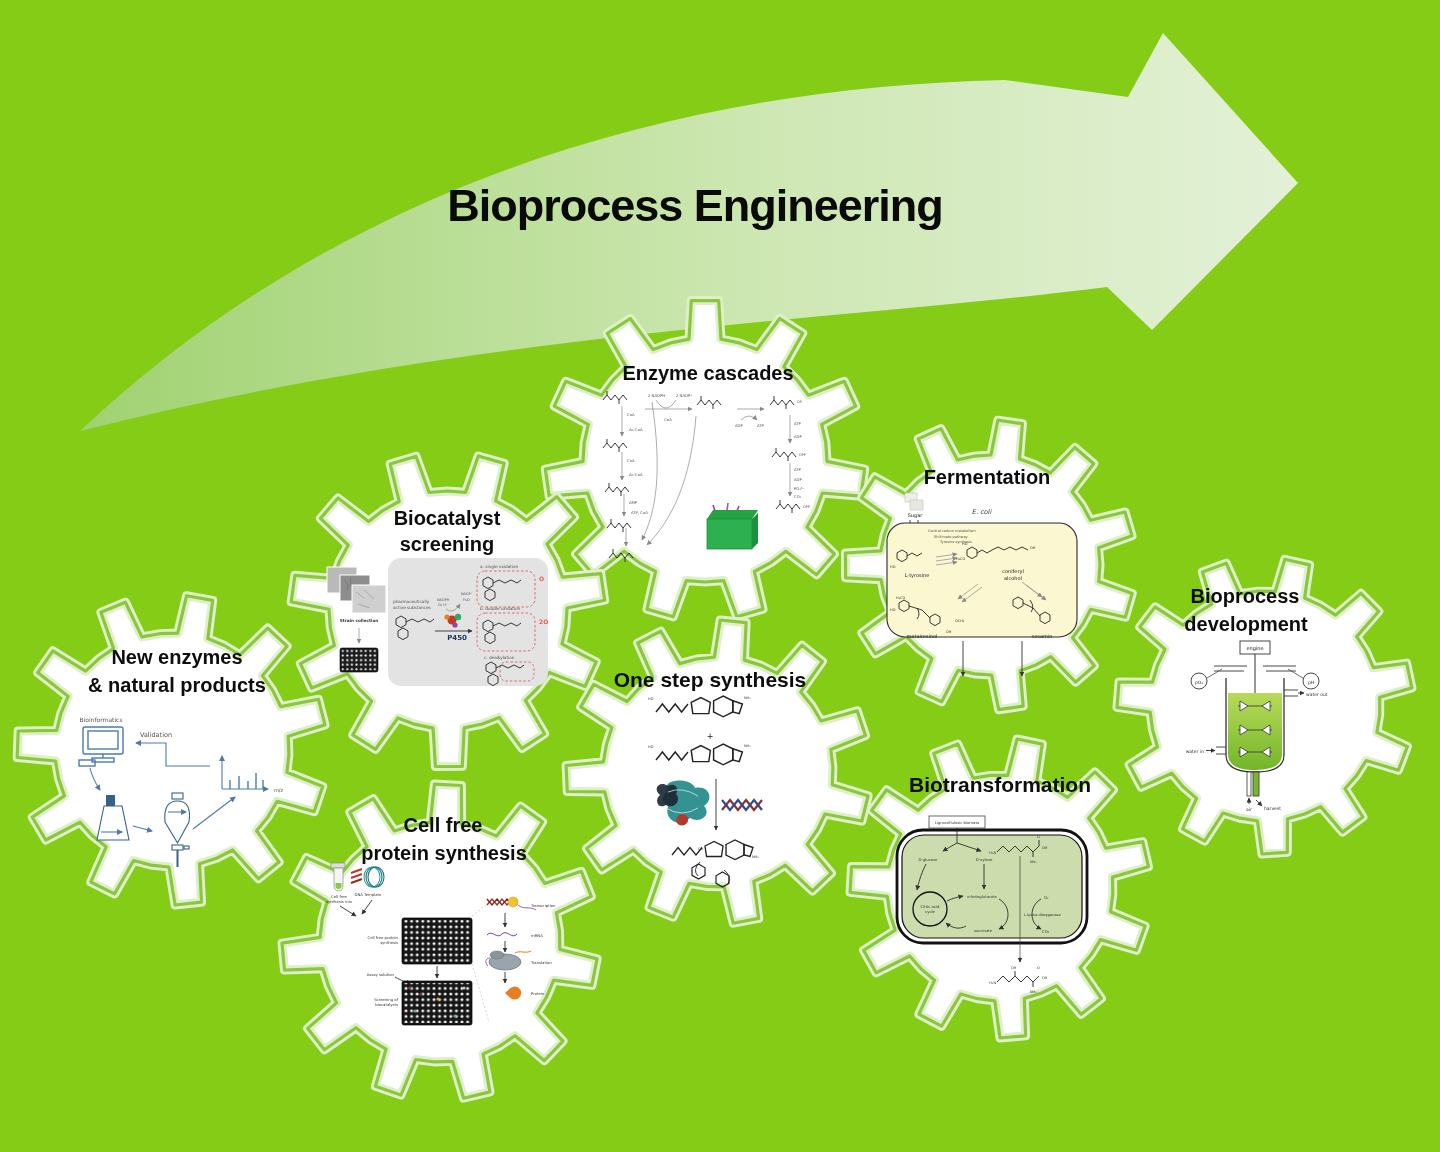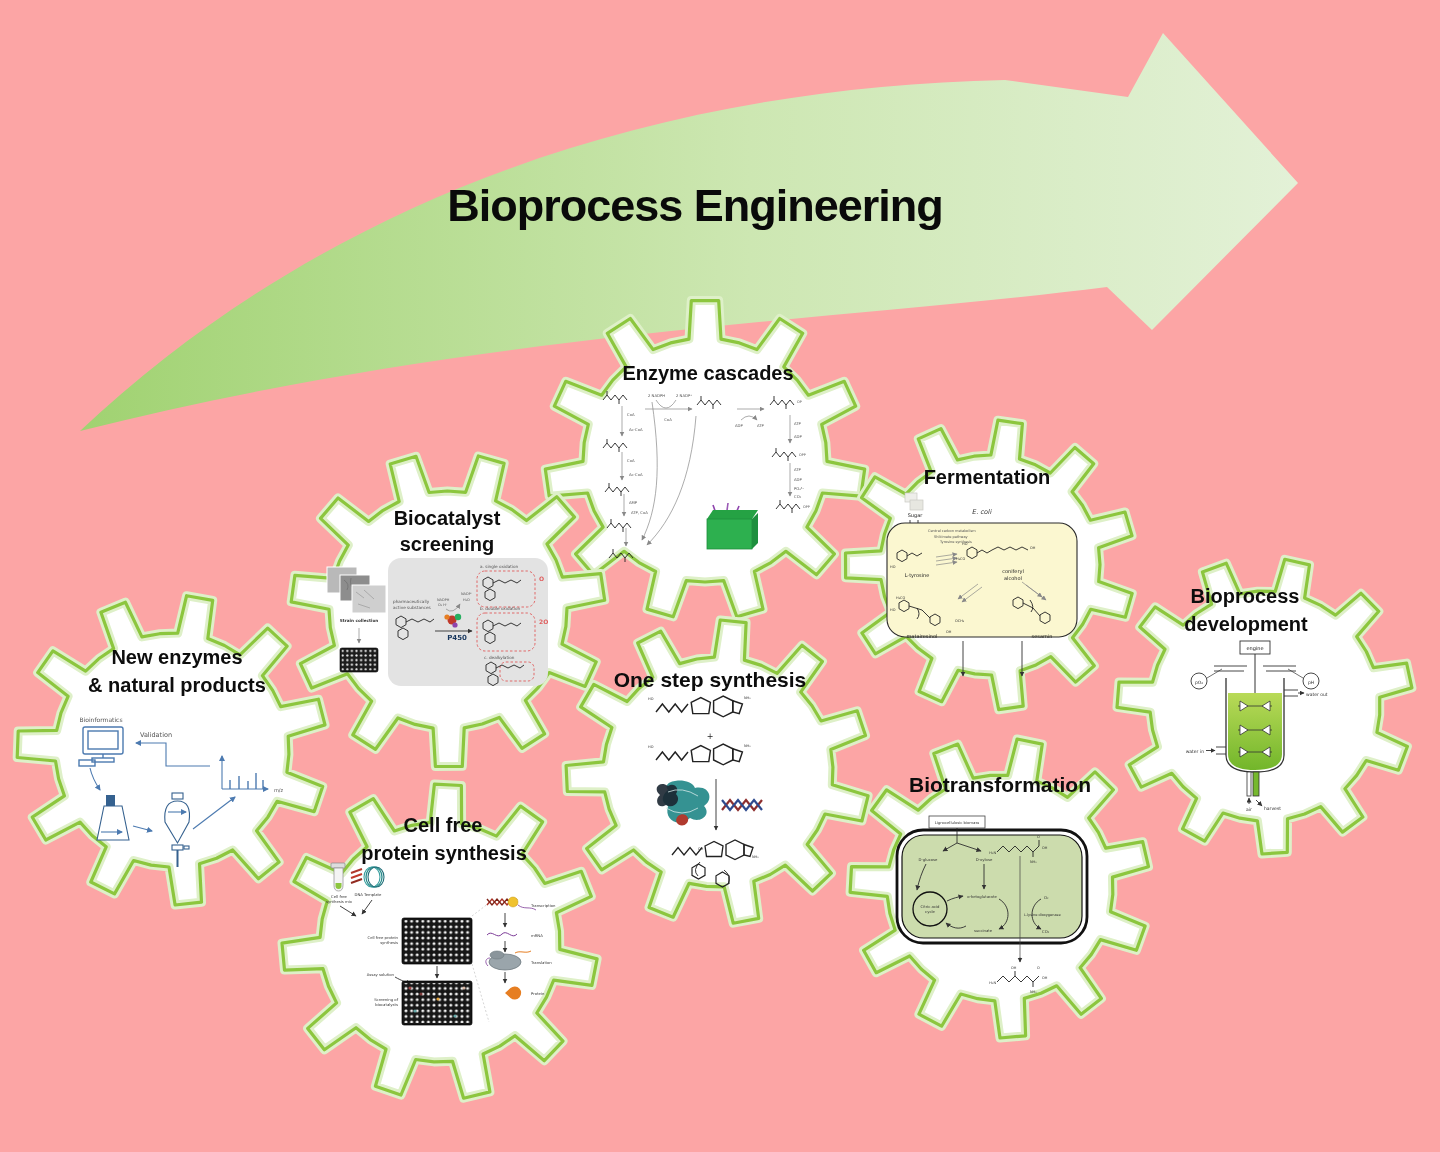--- a/index.html
+++ b/index.html
@@ -1,16 +1,16 @@
 <!DOCTYPE html>
 <html><head>
 <meta charset="utf-8">
 <style>
   html,body{margin:0;padding:0;background:#fff;}
-  .stage{position:relative;width:1440px;height:1152px;background:#fca5a5;overflow:hidden;font-family:"Liberation Sans",sans-serif;}
+  .stage{position:relative;width:1440px;height:1152px;background:#84cc16;overflow:hidden;font-family:"Liberation Sans",sans-serif;}
   svg{position:absolute;left:0;top:0;}
   text{font-family:"DejaVu Sans",sans-serif;fill:#222;}
   .main-title{font-family:"Liberation Sans",sans-serif;font-weight:bold;font-size:45px;fill:#0a0a0a;text-anchor:middle;letter-spacing:-1px;}
   .gtitle{font-family:"Liberation Sans",sans-serif;font-weight:bold;font-size:20px;fill:#0d0d0d;text-anchor:middle;}
   .gtitle-lg{font-size:21px;}
   .lbl{font-size:3.8px;fill:#333;}
   .lbl35{font-size:3.5px;fill:#333;}
   .lbl4{font-size:4.2px;fill:#333;}
   .lbl45{font-size:4.5px;fill:#333;}
   .lbl5{font-size:5px;fill:#222;}

